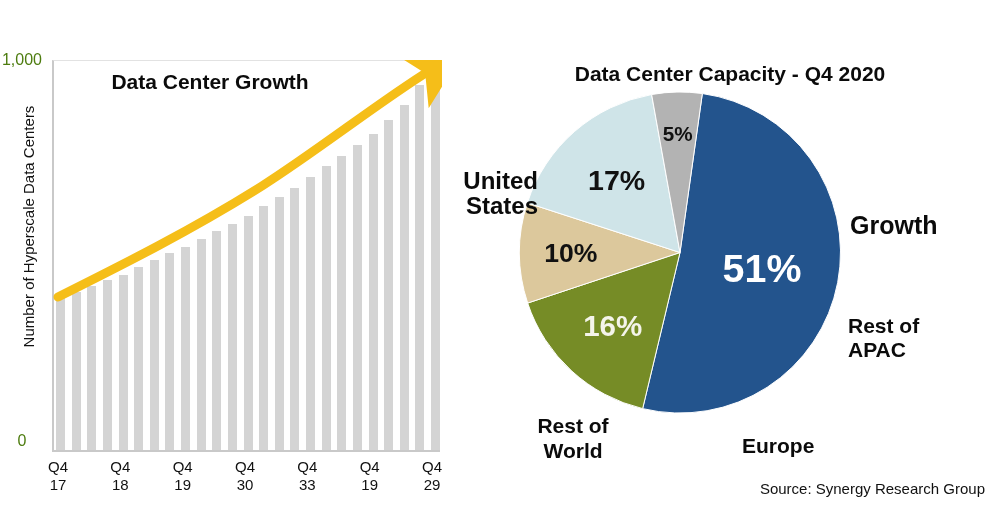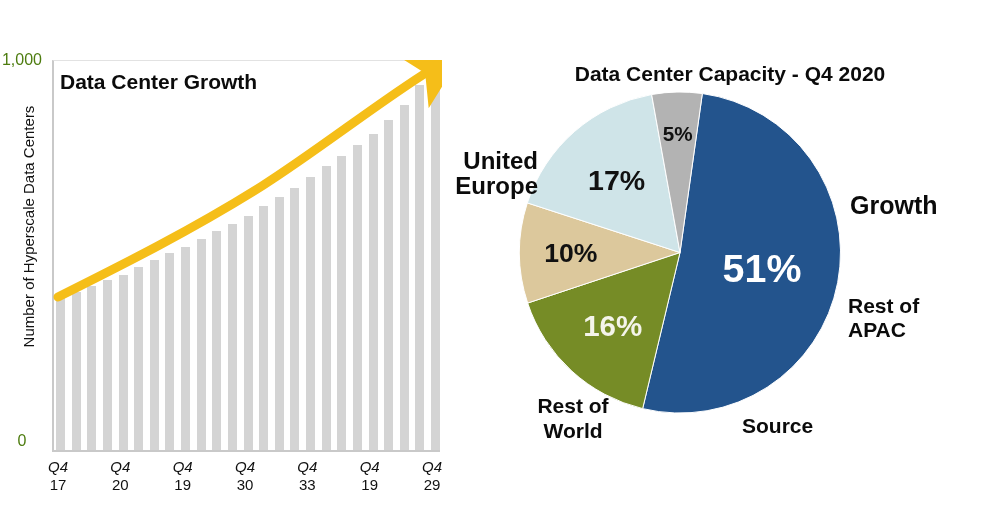--- a/index.html
+++ b/index.html
@@ -49,47 +49,47 @@
     background:#c9c9c9;
   }
   .bars{
     position:absolute;left:2px;right:0;bottom:0;top:0;
     display:flex;align-items:flex-end;justify-content:space-between;
   }
   .bar{background:#d4d4d4;width:9px;flex:0 0 auto;}
 
   .inner-title{
     position:absolute;left:60px;top:22px;width:300px;
-    text-align:left;font-size:21px;font-weight:bold;color:#0b0b0b;
+    text-align:center;font-size:21px;font-weight:bold;color:#0b0b0b;
     white-space:nowrap;
   }
 
   .arrow-svg{position:absolute;left:52px;top:12px;width:390px;height:392px;pointer-events:none;}
 
   .x-labels{
     position:absolute;left:52px;top:410px;width:388px;height:48px;
   }
   .x-lab{
     position:absolute;width:46px;text-align:center;
     font-size:15px;color:#111;line-height:18px;
   }
-  .x-lab .l1{display:block;font-style:italic;}
+  .x-lab .l1{display:block;}
   .x-lab .l2{display:block;}
 
   
   .pie-panel{position:absolute;left:470px;top:48px;width:530px;height:458px;}
   .pie-title{
     position:absolute;left:0;top:14px;width:520px;text-align:center;
     font-size:21px;font-weight:bold;color:#0b0b0b;white-space:nowrap;
   }
   .pie-svg{position:absolute;left:30px;top:42px;width:360px;height:325px;}
 
   .pie-out-label{
     position:absolute;font-size:21px;font-weight:bold;color:#0b0b0b;
-    line-height:25px;white-space:nowrap;
+    line-height:25px;white-space:nowrap;margin-top:20px;
   }
   .lbl-us{left:-52px;top:100px;width:120px;text-align:right;font-size:24px;}
   .lbl-china{left:380px;top:145px;font-size:25px;}
   .lbl-apac{left:378px;top:246px;line-height:24px;}
   .lbl-europe{left:272px;top:365px;}
   .lbl-row{left:48px;top:345px;line-height:25px;text-align:center;width:110px;}
 
   .source{
     position:absolute;left:0;top:432px;width:515px;text-align:right;
     font-size:15px;color:#111;white-space:nowrap;
@@ -147,21 +147,21 @@
       <path d="M6,237 C70,205 140,170 210,126 C265,91 330,40 377,11" fill="none" stroke="#f5be19" stroke-width="9" stroke-linecap="round" marker-end="url(#ah)"></path>
     </svg>
 
     <div class="x-labels" id="xlabels">
         <div class="x-lab" style="left: -17px;">
           <span class="l1">Q4</span>
           <span class="l2">17</span>
         </div>
         <div class="x-lab" style="left: 45.3333px;">
           <span class="l1">Q4</span>
-          <span class="l2">20</span>
+          <span class="l2">18</span>
         </div>
         <div class="x-lab" style="left: 107.667px;">
           <span class="l1">Q4</span>
           <span class="l2">19</span>
         </div>
         <div class="x-lab" style="left: 170px;">
           <span class="l1">Q4</span>
           <span class="l2">30</span>
         </div>
         <div class="x-lab" style="left: 232.333px;">
@@ -193,32 +193,33 @@
         <path d="M165,165 L10.30,216.35 A163,163 0 0,1 9.98,114.63 Z" fill="#dcc89c" stroke="#ffffff" stroke-width="1"></path>
         <text x="54.2" y="165.4" text-anchor="middle" dominant-baseline="central" font-family="&quot;Liberation Sans&quot;, sans-serif" font-size="27" font-weight="bold" fill="#111111">10%</text>
         <path d="M165,165 L9.98,114.63 A163,163 0 0,1 136.19,4.57 Z" fill="#cfe4e8" stroke="#ffffff" stroke-width="1"></path>
         <text x="100.7" y="91.3" text-anchor="middle" dominant-baseline="central" font-family="&quot;Liberation Sans&quot;, sans-serif" font-size="29" font-weight="bold" fill="#111111">17%</text>
         <path d="M165,165 L136.19,4.57 A163,163 0 0,1 187.69,3.59 Z" fill="#b3b3b3" stroke="#ffffff" stroke-width="1"></path>
         <text x="162.7" y="44.4" text-anchor="middle" dominant-baseline="central" font-family="&quot;Liberation Sans&quot;, sans-serif" font-size="21" font-weight="bold" fill="#111111">5%</text>
       </svg>
 
     <div class="pie-out-label lbl-us">
       <span>United</span><br>
-      <span>Europe</span>
+      <span>States</span>
     </div>
 
     <div class="pie-out-label lbl-china">Growth</div>
 
     <div class="pie-out-label lbl-apac">
       <span>Rest of</span><br>
       <span>APAC</span>
     </div>
 
-    <div class="pie-out-label lbl-europe">Source</div>
+    <div class="pie-out-label lbl-europe">Europe</div>
 
     <div class="pie-out-label lbl-row">
       <span>Rest of</span><br>
       <span>World</span>
     </div>
 
+    <div class="source">Source: Synergy Research Group</div>
   </div>
 
 </div>
 
 </body></html>

